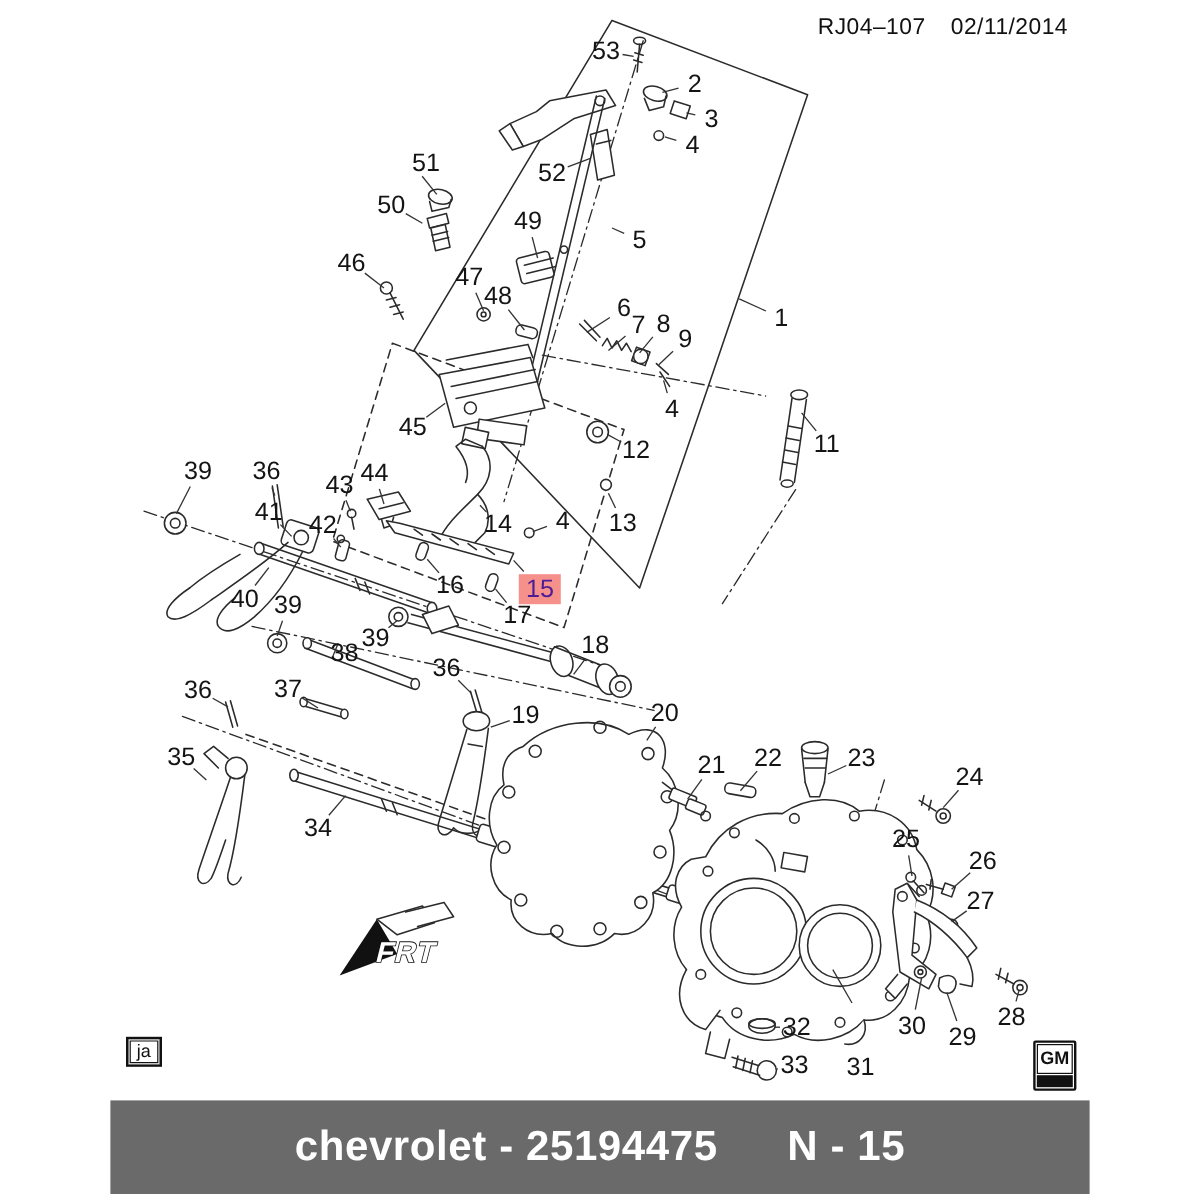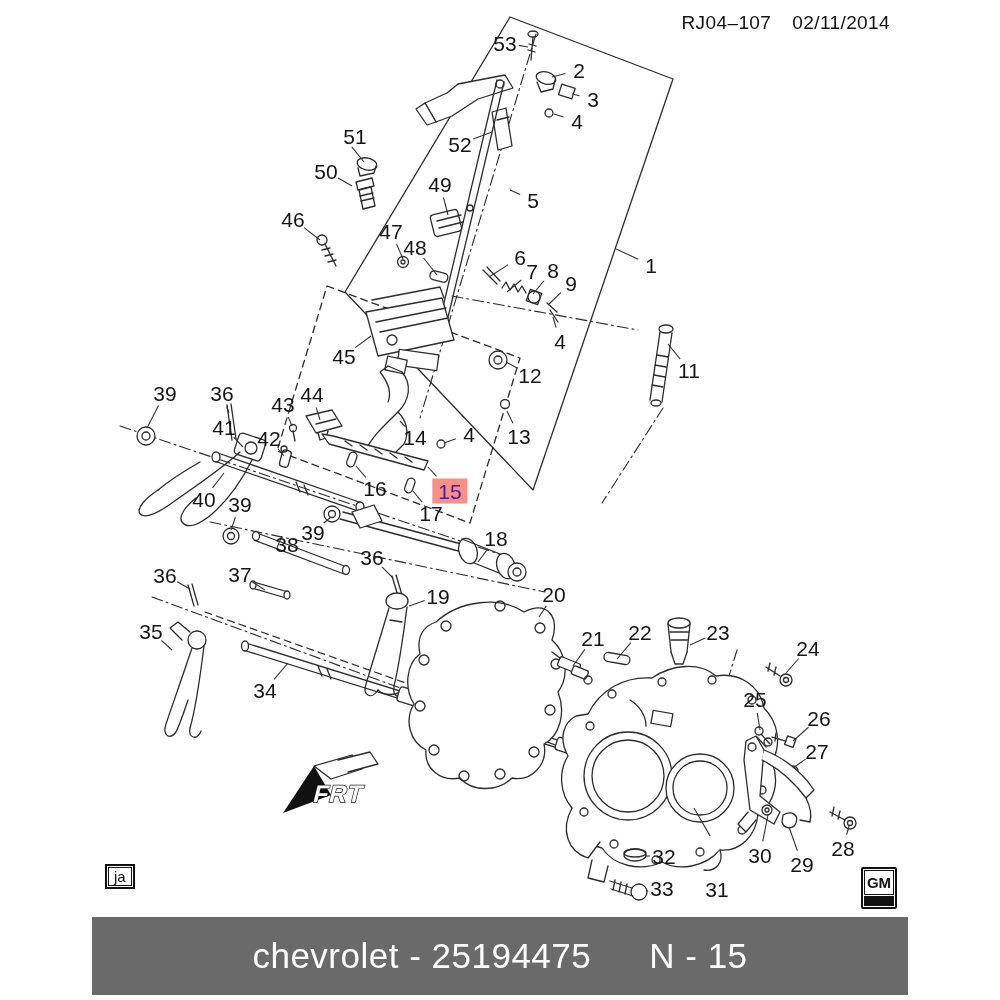--- a/index.html
+++ b/index.html
@@ -20,21 +20,21 @@
   .lang-box{position:absolute;left:105px;top:864px;border:2px solid #111;
             box-shadow:inset 0 0 0 1px #fff, inset 0 0 0 2px #111;
             padding:2px 7px;font-size:15px;background:#fff;}
   .gm-stamp{position:absolute;left:861px;top:867px;width:36px;height:42px;border:2px solid #111;
             border-radius:2px;background:#fff;display:flex;flex-direction:column;box-sizing:border-box;}
   .gm-text{flex:1;display:flex;align-items:center;justify-content:center;font-weight:bold;
            font-size:15px;letter-spacing:0;border:1px solid #111;margin:1px 1px 0 1px;}
   .gm-bar{height:10px;background:#111;margin:1px;}
   .footer-bar{position:absolute;left:92px;top:917px;width:816px;height:78px;background:#6a6a6a;
               display:flex;align-items:center;justify-content:center;gap:58px;
-              color:#fff;font-size:35px;letter-spacing:.5px;}
+              color:#fff;font-size:35px;letter-spacing:.5px;font-weight:bold;}
 </style>
 </head>
 <body>
 
 <div class="page">
 
   <div class="header">
     <span>RJ04–107</span>
     <span>02/11/2014</span>
   </div>

